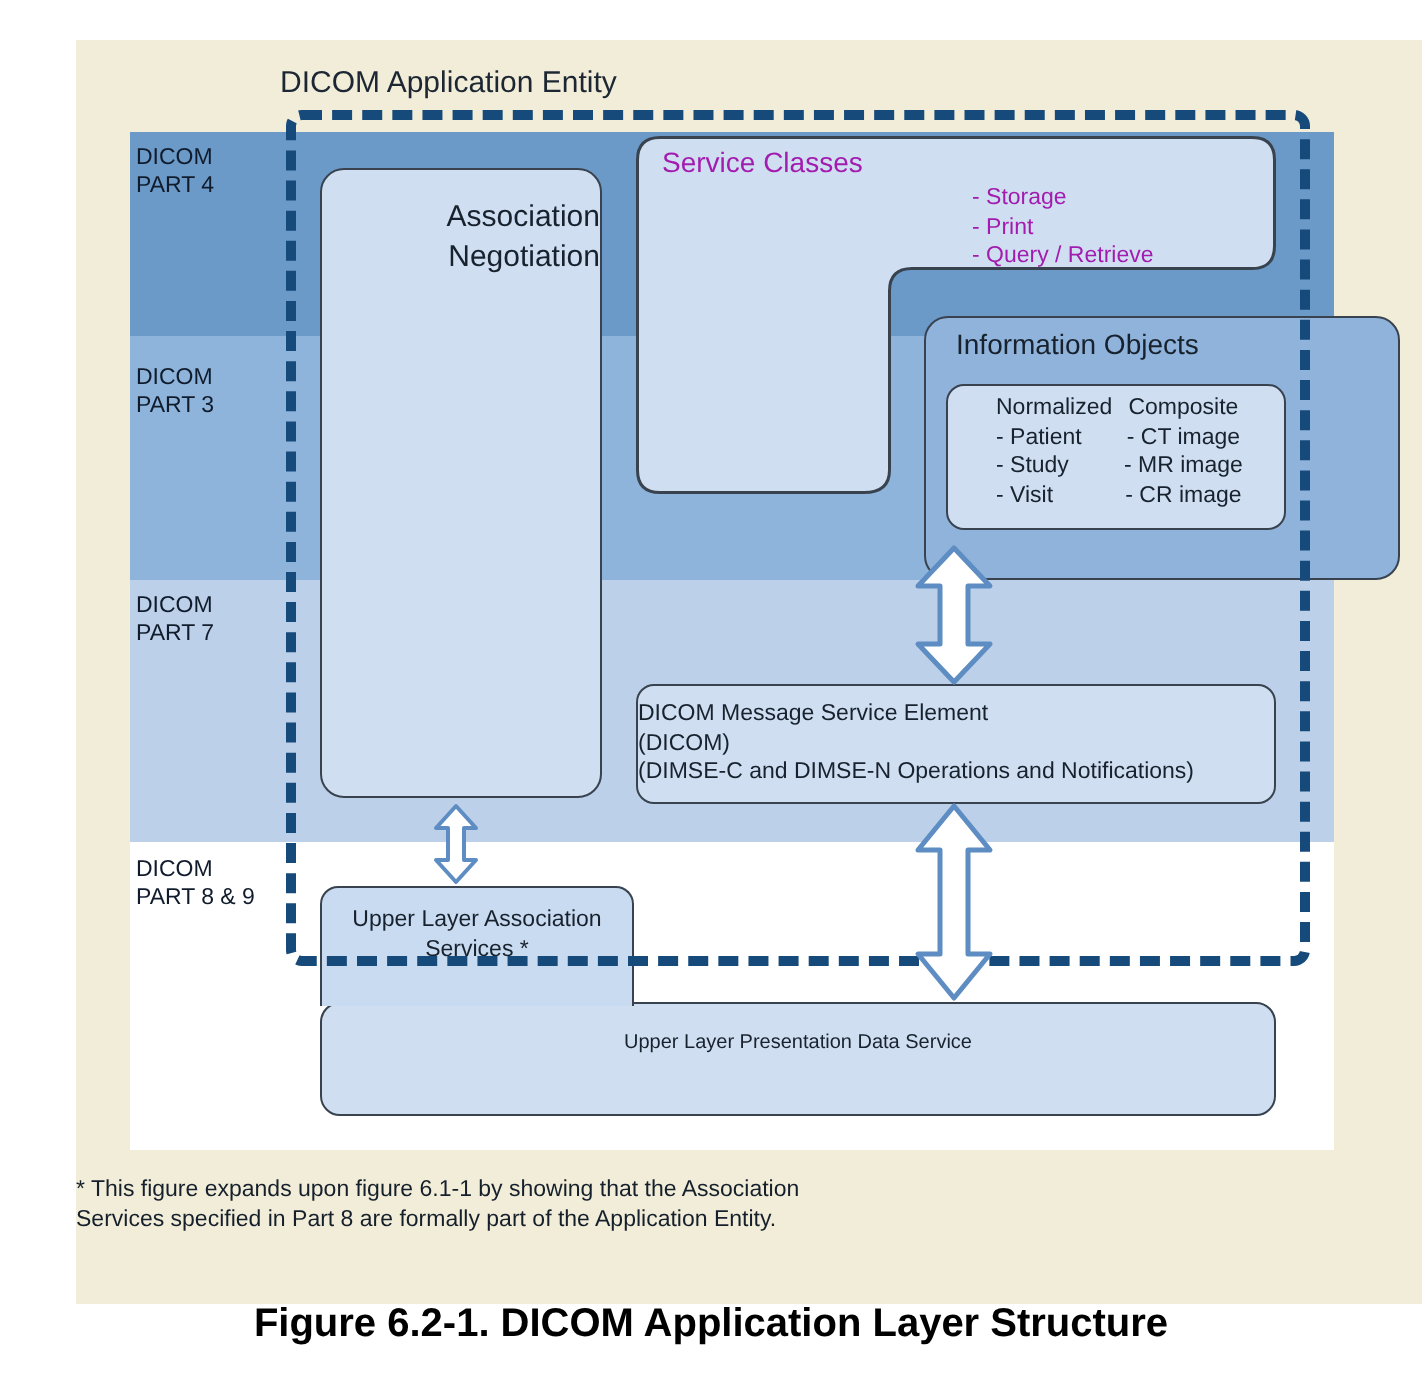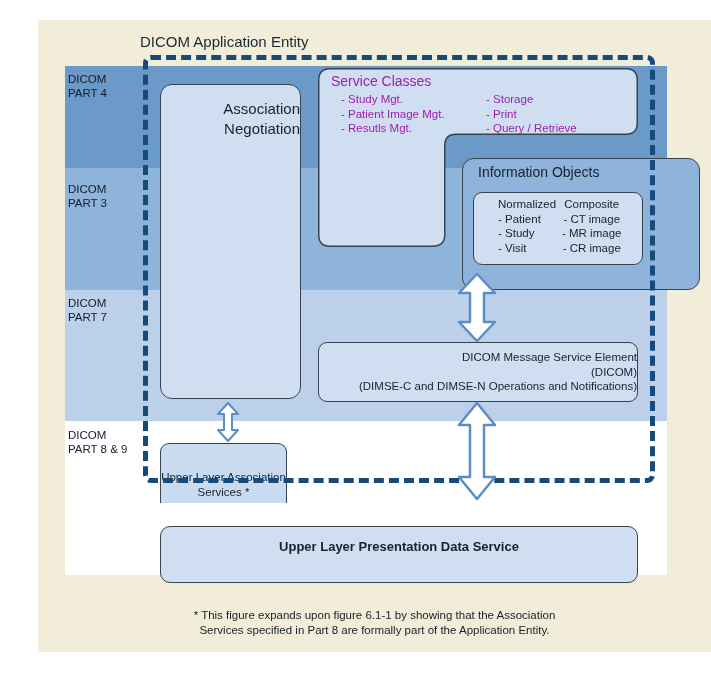--- a/index.html
+++ b/index.html
@@ -41,35 +41,35 @@
         border-radius:12px;z-index:3;color:#18222e;}
   .iobj-title{position:absolute;left:15px;top:5px;font-size:14px;}
   .iobj-inner{position:absolute;left:10px;top:33px;width:168px;height:71px;
         background:#cfdef1;border:1.5px solid #39434f;border-radius:9px;
         font-size:11.5px;line-height:14.5px;}
   .iobj-col{position:absolute;top:4px;}
   .iobj-col1{left:24px;}
   .iobj-col2{left:88px;text-align:center;}
 
   .dimse{left:318px;top:342px;width:320px;height:60px;border-radius:9px;z-index:2;
-         text-align:right;padding-top:7px;font-size:11.5px;line-height:14.5px;color:#18222e;}
+         text-align:left;padding-top:7px;font-size:11.5px;line-height:14.5px;color:#18222e;}
 
-  .ulassoc{left:160px;top:443px;width:127px;height:60px;border-radius:9px 9px 0 0;
-         border-bottom:none;z-index:4;text-align:center;padding-top:26px;
+  .ulassoc{left:160px;top:443px;width:157px;height:60px;border-radius:9px 9px 0 0;
+         border-bottom:none;z-index:4;text-align:center;padding-top:9px;
          font-size:11.5px;line-height:14.5px;background:#c9dbf0;color:#18222e;}
 
-  .ulpres{left:160px;top:526px;width:478px;height:57px;border-radius:10px;z-index:2;
-         text-align:center;padding-top:12px;font-size:13px;line-height:15px;color:#18222e;font-weight:bold;}
+  .ulpres{left:160px;top:501px;width:478px;height:57px;border-radius:10px;z-index:2;
+         text-align:center;padding-top:12px;font-size:10px;line-height:15px;color:#18222e;}
 
   .dashed{left:143px;top:55px;width:512px;height:428px;
           border:5px dashed #164a7b;border-radius:8px;z-index:6;pointer-events:none;}
 
   .arrows-svg{left:0;top:0;width:711px;height:699px;z-index:7;pointer-events:none;}
 
-  .footnote{left:38px;top:608px;width:673px;text-align:center;
+  .footnote{left:38px;top:588px;width:673px;
             font-size:11.5px;line-height:14.5px;color:#16202c;z-index:2;}
 
   .caption{left:0;top:651px;width:711px;text-align:center;
            font-size:20px;font-weight:bold;color:#000000;z-index:2;}
 </style>
 </head>
 <body>
 
 <div class="page">
 
@@ -104,25 +104,20 @@
     <div>Negotiation</div>
   </div>
 
   <div class="abs svc">
     <svg width="320" height="179" viewBox="0 0 320 179">
       <path d="M 12 0.75 H 308 Q 319.25 0.75 319.25 12 V 55 Q 319.25 66.25 308 66.25 H 138
                Q 126.75 66.25 126.75 77.5 V 167 Q 126.75 178.25 114 178.25 H 12
                Q 0.75 178.25 0.75 167 V 12 Q 0.75 0.75 12 0.75 Z" fill="#cfdef1" stroke="#39434f" stroke-width="1.5"></path>
     </svg>
     <div class="svc-title">Service Classes</div>
-    <div class="svc-col svc-col1">
-      <div>- Study Mgt.</div>
-      <div>- Patient Image Mgt.</div>
-      <div>- Resutls Mgt.</div>
-    </div>
     <div class="svc-col svc-col2">
       <div>- Storage</div>
       <div>- Print</div>
       <div>- Query / Retrieve</div>
     </div>
   </div>
 
   <div class="abs boxedge iobj">
     <div class="iobj-title">Information Objects</div>
     <div class="iobj-inner">
@@ -162,14 +157,15 @@
     <path d="M 228 403 L 238 414 L 232 414 L 232 430 L 238 430 L 228 441 L 218 430 L 224 430 L 224 414 L 218 414 Z" fill="#ffffff" stroke="#5d8dc2" stroke-width="2" stroke-linejoin="round"></path>
     <path d="M 477 274 L 495 293 L 484 293 L 484 322 L 495 322 L 477 341 L 459 322 L 470 322 L 470 293 L 459 293 Z" fill="#ffffff" stroke="#5d8dc2" stroke-width="2.5" stroke-linejoin="round"></path>
     <path d="M 477 403 L 495 425 L 484 425 L 484 477 L 495 477 L 477 499 L 459 477 L 470 477 L 470 425 L 459 425 Z" fill="#ffffff" stroke="#5d8dc2" stroke-width="2.5" stroke-linejoin="round"></path>
   </svg>
 
   <div class="abs footnote">
     <div>* This figure expands upon figure 6.1-1 by showing that the Association</div>
     <div>Services specified in Part 8 are formally part of the Application Entity.</div>
   </div>
 
+  <div class="abs caption">Figure 6.2-1. DICOM Application Layer Structure</div>
 
 </div>
 
 </body></html>

